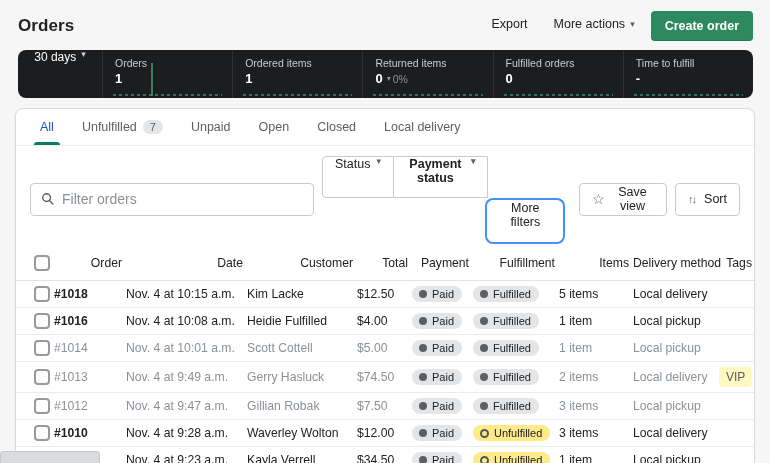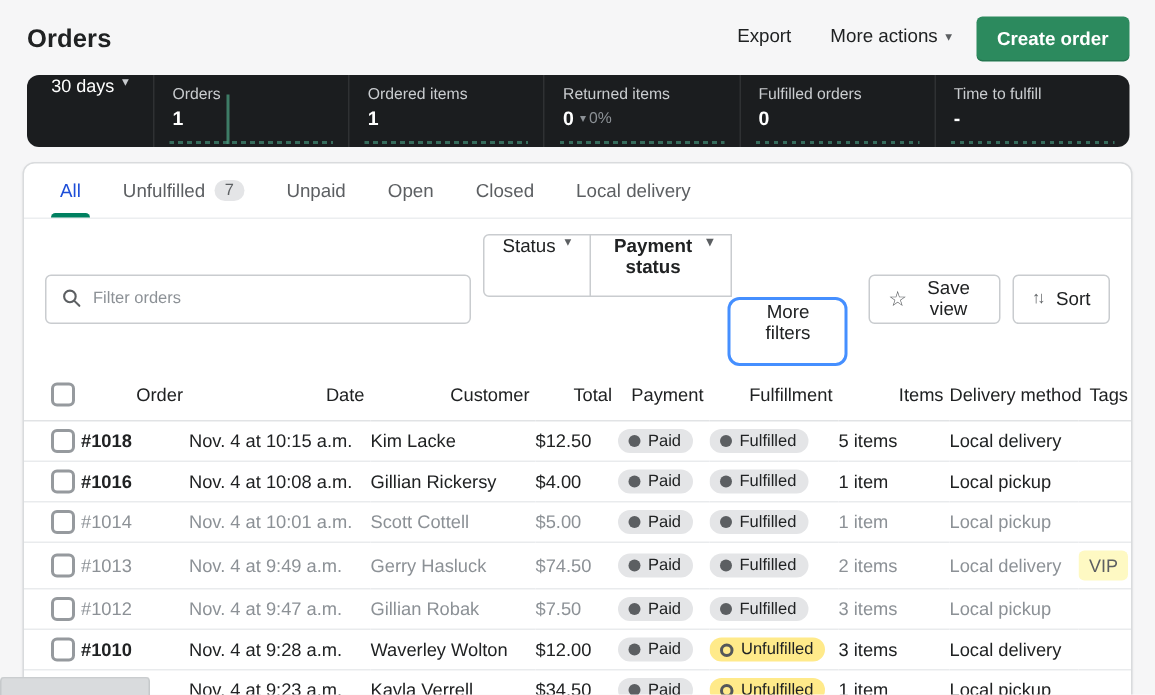--- a/index.html
+++ b/index.html
@@ -46,21 +46,21 @@
   .tab.active { color:#1d4ed8; font-weight:500; }
   .tab.active::after { content:""; position:absolute; left:-6px; right:-6px; bottom:0;
     height:3px; background:#008060; border-radius:3px 3px 0 0; }
   .tab-badge { background:#e4e5e7; color:#5c5f62; font-size:11px; padding:1px 7px;
     border-radius:9px; }
 
   
   .filter-row { display:flex; align-items:center; padding:10px 14px 4px 14px; gap:8px; }
   .search-box { display:flex; align-items:center; gap:7px; width:342px; height:33px;
     border:1px solid #c9cccf; border-radius:4px; padding:0 10px; background:#fff; }
-  .search-box input { border:none; outline:none; flex:1; font-family:inherit; font-size:11px;
+  .search-box input { border:none; outline:none; flex:1; font-family:inherit; font-size:14px;
     color:#202223; background:transparent; }
   .search-box input::placeholder { color:#8c9196; }
   .btn-group { display:flex; }
   .seg-btn { height:42px; background:#fff; border:1px solid #c9cccf; font-family:inherit;
     font-size:12.5px; color:#202223; padding:0 12px; display:inline-flex; align-items:flex-start;
     gap:6px; cursor:pointer; }
   .seg-btn.first { border-radius:4px 0 0 4px; }
   .seg-btn.mid { border-left:none;font-weight:bold; }
   .seg-btn.focused { border-radius:6px; border:1px solid #fff; box-shadow:0 0 0 2px #458fff;
     margin-left:-1px; z-index:2; position:relative; padding:0 16px;margin-top:44px; }
@@ -274,21 +274,21 @@
             </span></td>
         <td>5 items</td>
         <td>Local delivery</td>
         <td></td>
       </tr>
 
       <tr class="unread">
         <td class="check-cell"><span class="checkbox"></span></td>
         <td class="order-cell">#1016</td>
         <td>Nov. 4 at 10:08 a.m.</td>
-        <td>Gillian Rickersy</td>
+        <td>Heidie Fulfilled</td>
         <td>$4.00</td>
         <td><span class="badge gray">
               <span class="dot"></span>
               <span>Paid</span>
             </span></td>
         <td><span class="badge gray">
               <span class="dot"></span>
               <span>Fulfilled</span>
             </span></td>
         <td>1 item</td>

